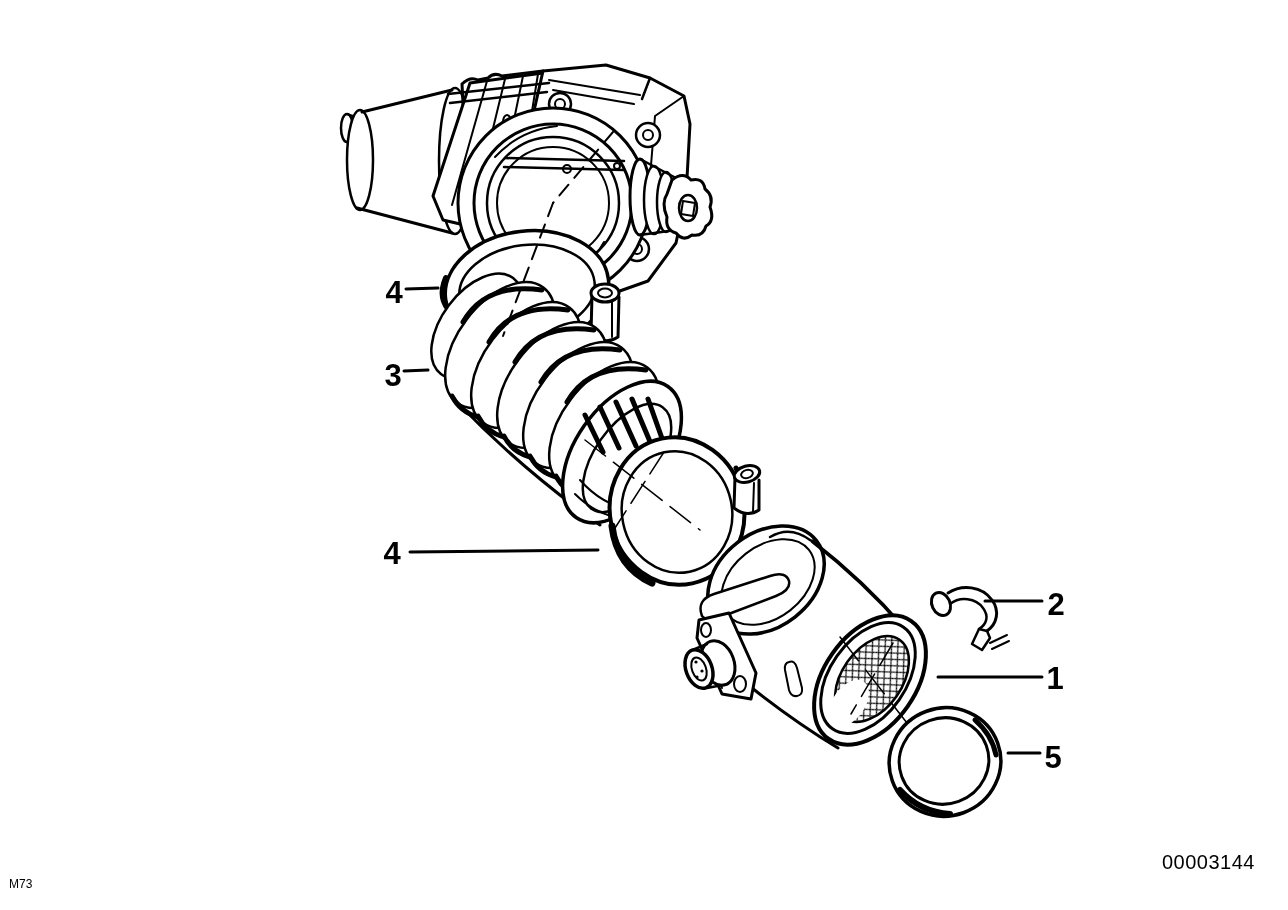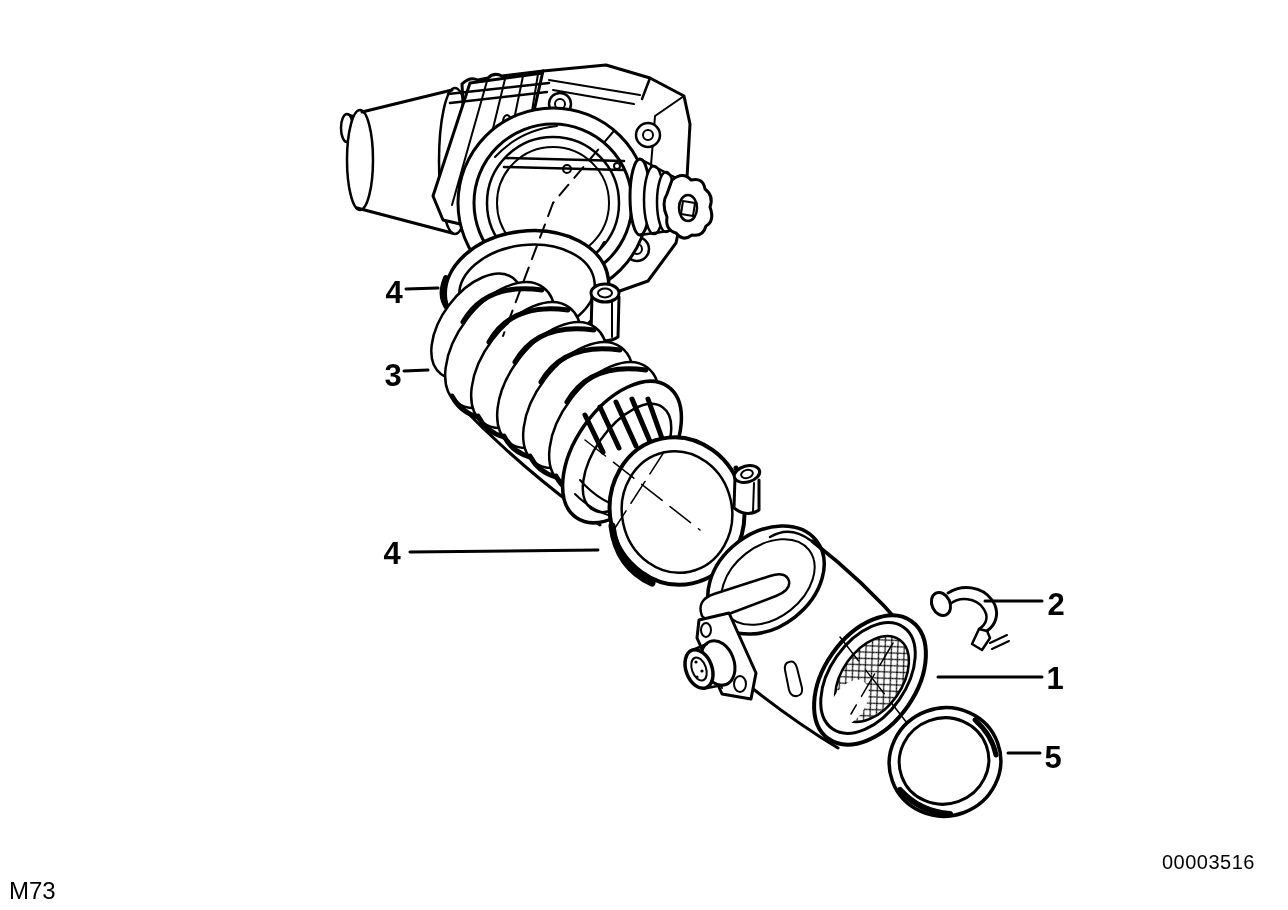--- a/index.html
+++ b/index.html
@@ -13,21 +13,21 @@
     font-weight:700;font-size:31px;line-height:1;color:#000;
     cursor:pointer;user-select:none;
   }
   .c-4a{left:377px;top:277px;}
   .c-3{left:376px;top:360px;}
   .c-4b{left:375px;top:538px;}
   .c-2{left:1039px;top:589px;}
   .c-1{left:1038px;top:663px;}
   .c-5{left:1036px;top:742px;}
   .stamp{position:absolute;left:1162px;top:851px;font-size:20px;letter-spacing:.5px;}
-  .model-code{position:absolute;left:9px;top:877px;font-size:24px;}
+  .model-code{position:absolute;left:9px;top:877px;font-size:12px;}
 </style>
 </head>
 <body>
 
 <div class="canvas">
 
   <svg class="drawing" width="1288" height="910" viewBox="0 0 1288 910">
     <defs>
       <pattern id="mesh" width="9" height="9" patternUnits="userSpaceOnUse" patternTransform="rotate(12)">
         <path d="M0 0 L9 9 M9 0 L0 9" stroke="#000" stroke-width="1.1" fill="none"></path>
@@ -225,15 +225,15 @@
     </g>
   </svg>
 
   <div class="callout c-4a">4</div>
   <div class="callout c-3">3</div>
   <div class="callout c-4b">4</div>
   <div class="callout c-2">2</div>
   <div class="callout c-1">1</div>
   <div class="callout c-5">5</div>
 
-  <div class="stamp">00003516</div>
+  <div class="stamp">00003144</div>
   <div class="model-code">M73</div>
 </div>
 
 </body></html>

